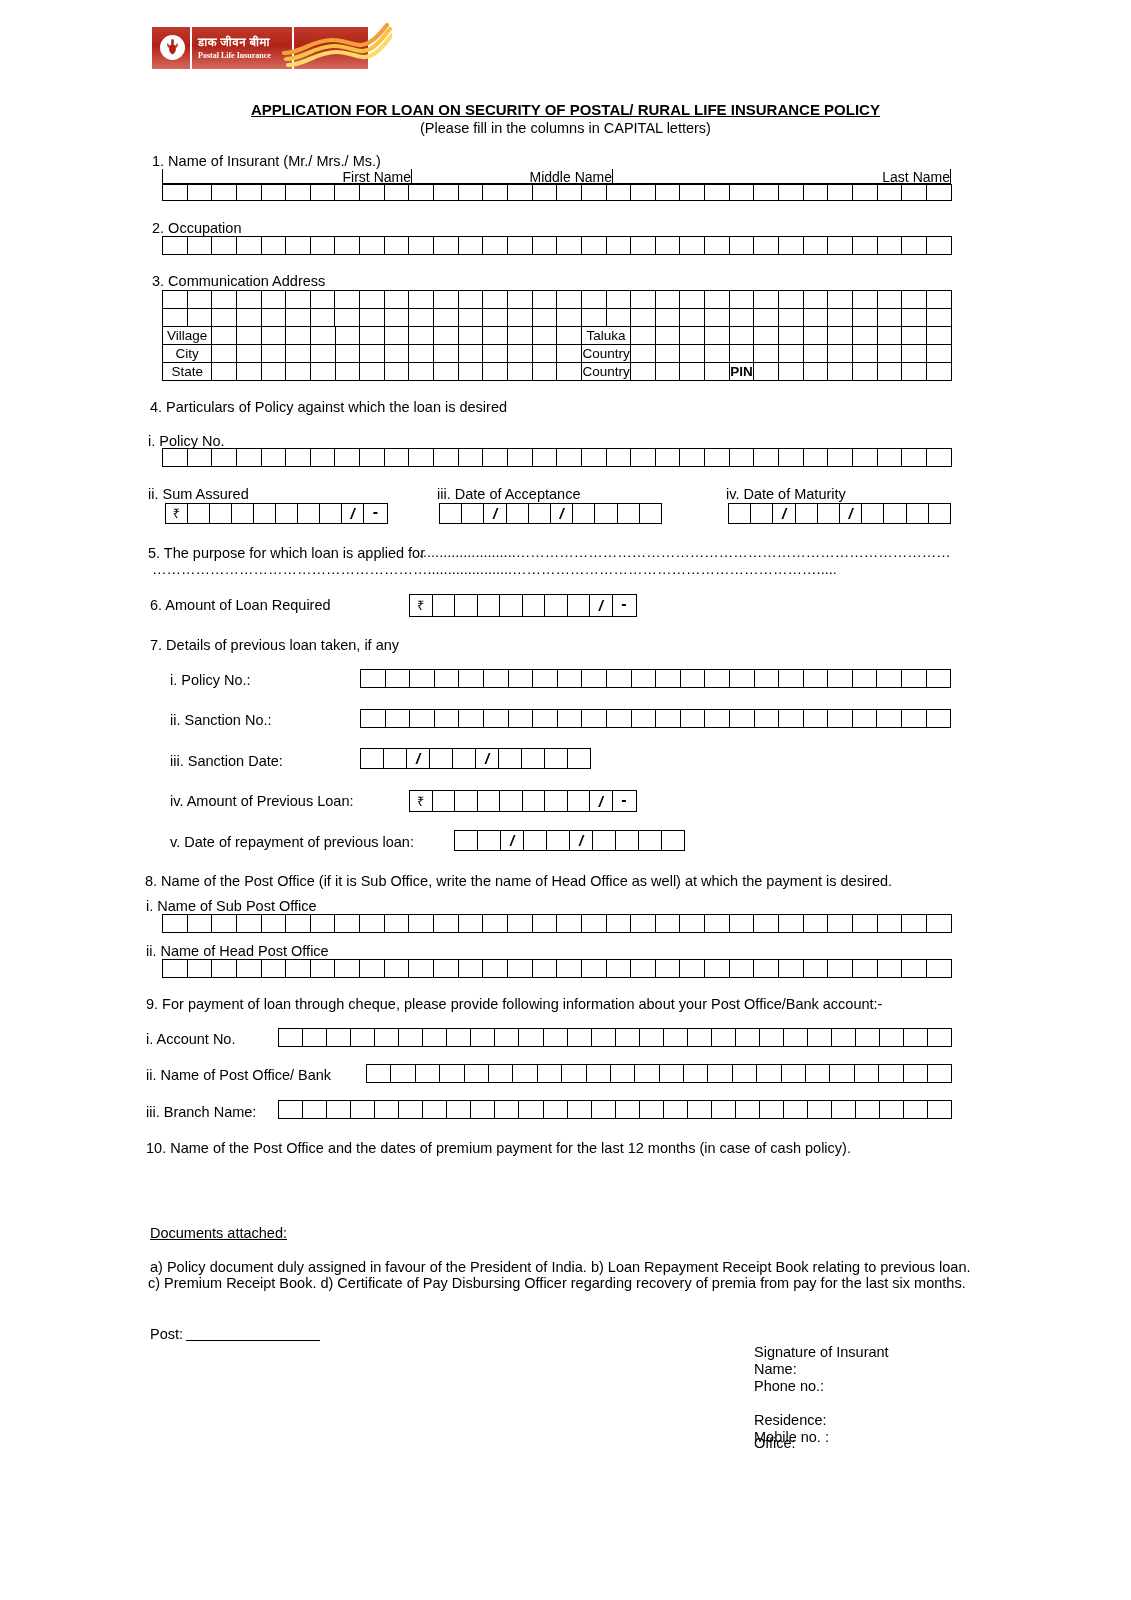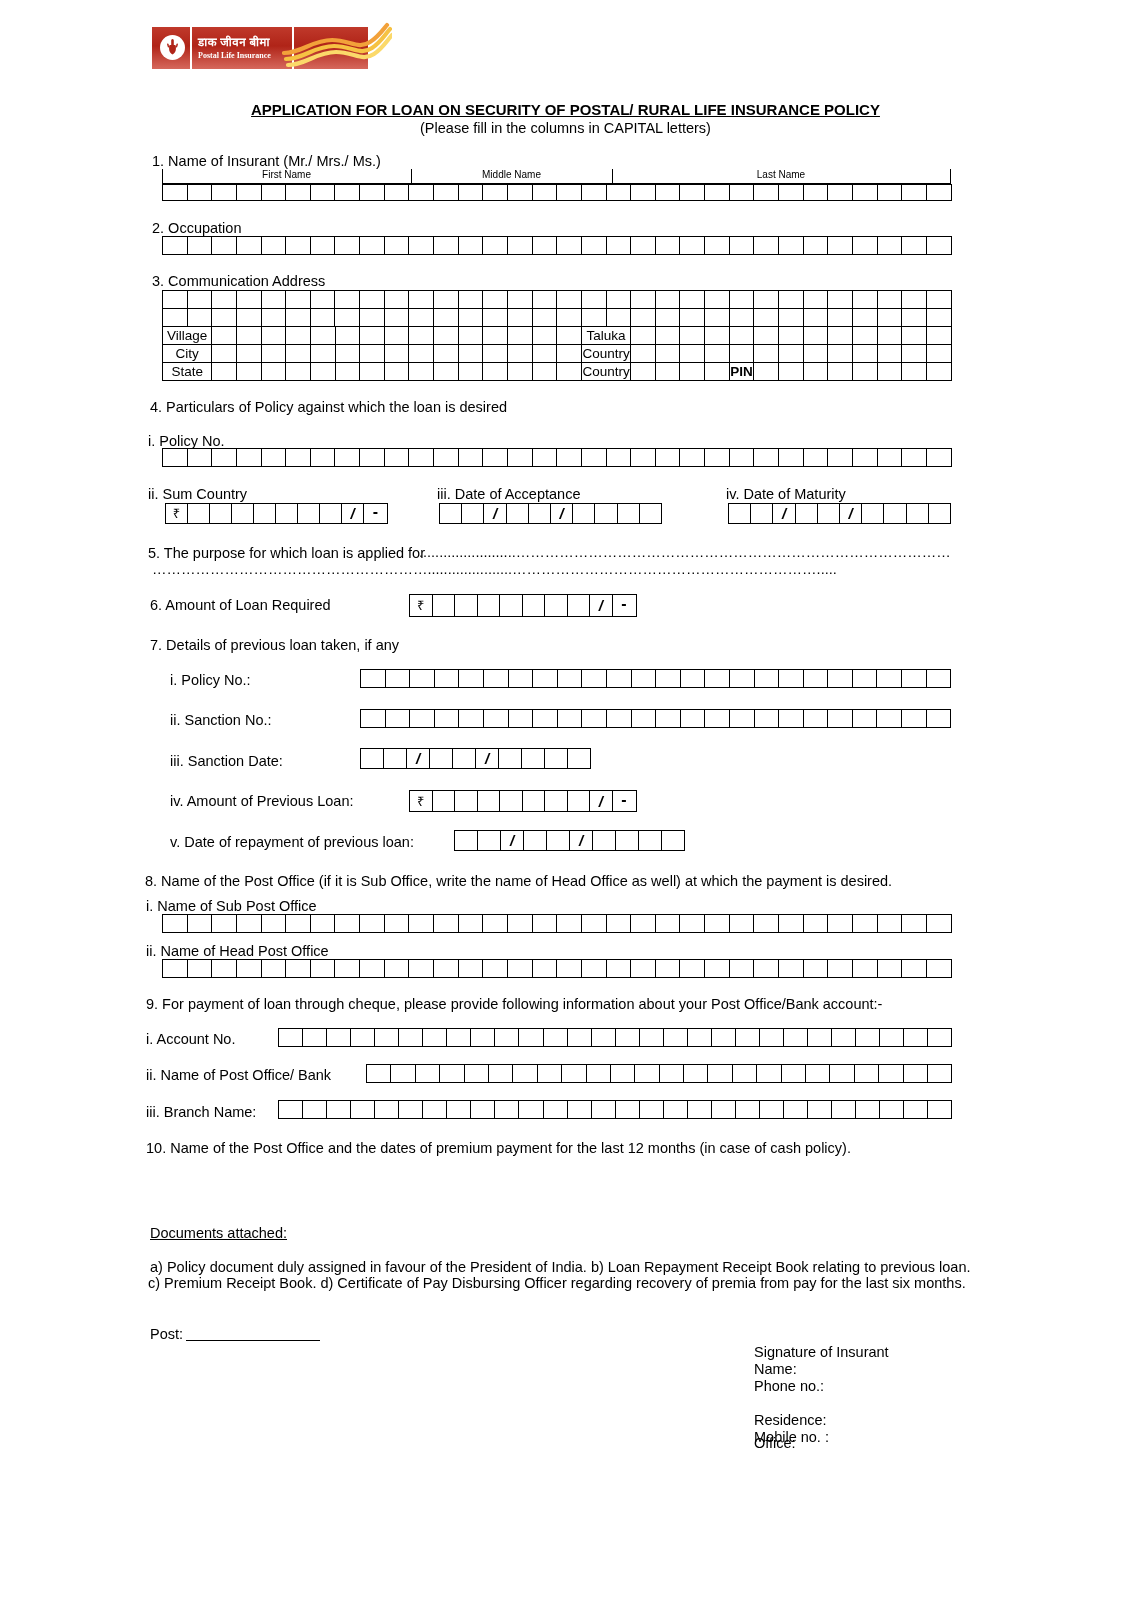--- a/index.html
+++ b/index.html
@@ -100,22 +100,22 @@
   }
   .subtitle {
     position: absolute;
     left: 0; top: 120px;
     width: 1131px;
     text-align: center;
     font-size: 14.5px;
   }
   .small-label {
     position: absolute;
-    font-size: 10px;
-    text-align: center;
+    font-size: 14px;
+    text-align: right;
     white-space: nowrap;
   }
   .u { text-decoration: underline; }
 
   
   .strip {
     position: absolute;
     display: flex;
     border-top: 1px solid #000;
     border-left: 1px solid #000;
@@ -488,21 +488,21 @@
       <div class="cell" style="width: 24.65px;"></div>
       <div class="cell" style="width: 24.65px;"></div>
       <div class="cell" style="width: 24.65px;"></div>
       <div class="cell" style="width: 24.65px;"></div>
       <div class="cell" style="width: 24.65px;"></div>
       <div class="cell" style="width: 24.65px;"></div>
       <div class="cell" style="width: 24.65px;"></div>
       <div class="cell" style="width: 24.65px;"></div>
     </div>
 
-  <div class="t" style="left:148px; top:485px;">ii. Sum Country</div>
+  <div class="t" style="left:148px; top:485px;">ii. Sum Assured</div>
   <div class="strip" id="strip-sum-assured" style="left:165px; top:503px; height:21px;">
       <div class="cell rupee" style="width: 22px;">₹</div>
       <div class="cell" style="width: 22px;"></div>
       <div class="cell" style="width: 22px;"></div>
       <div class="cell" style="width: 22px;"></div>
       <div class="cell" style="width: 22px;"></div>
       <div class="cell" style="width: 22px;"></div>
       <div class="cell" style="width: 22px;"></div>
       <div class="cell" style="width: 22px;"></div>
       <div class="cell slash" style="width: 22px;">/</div>

